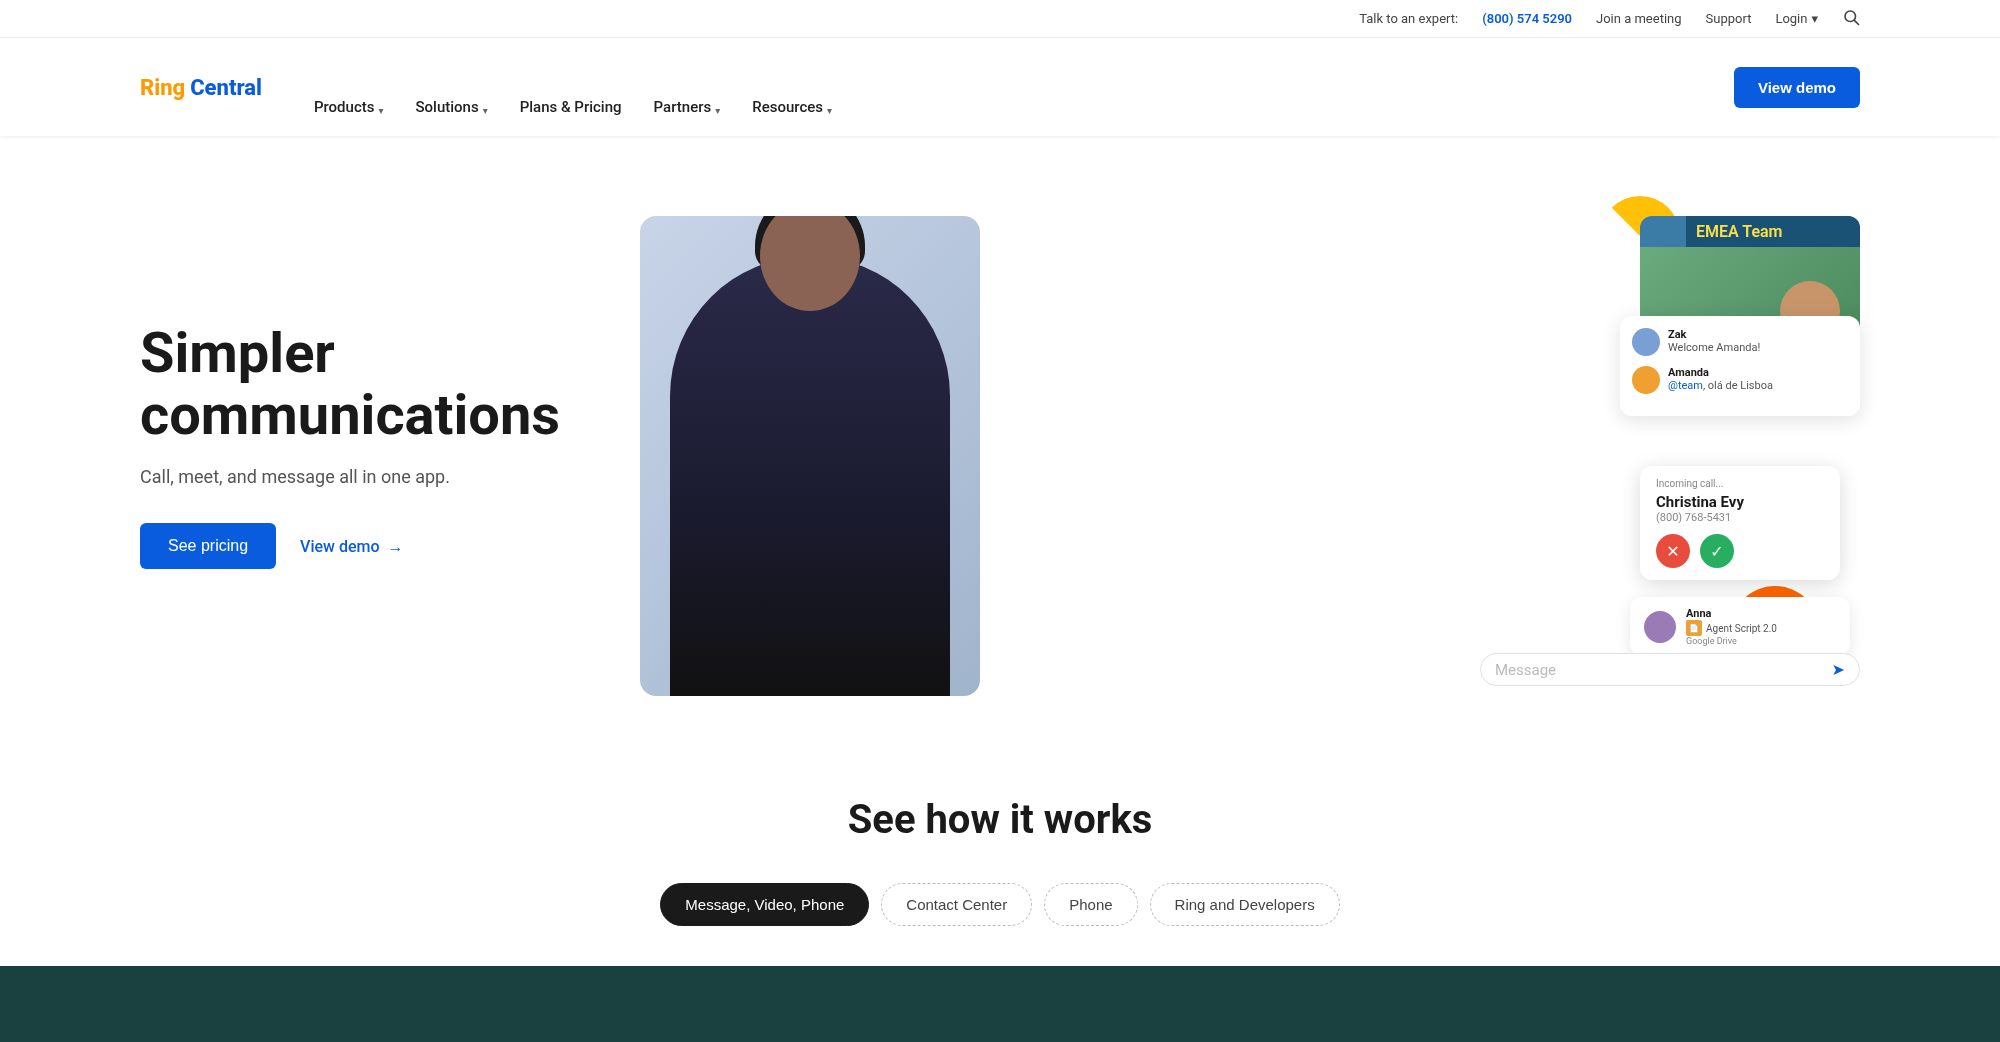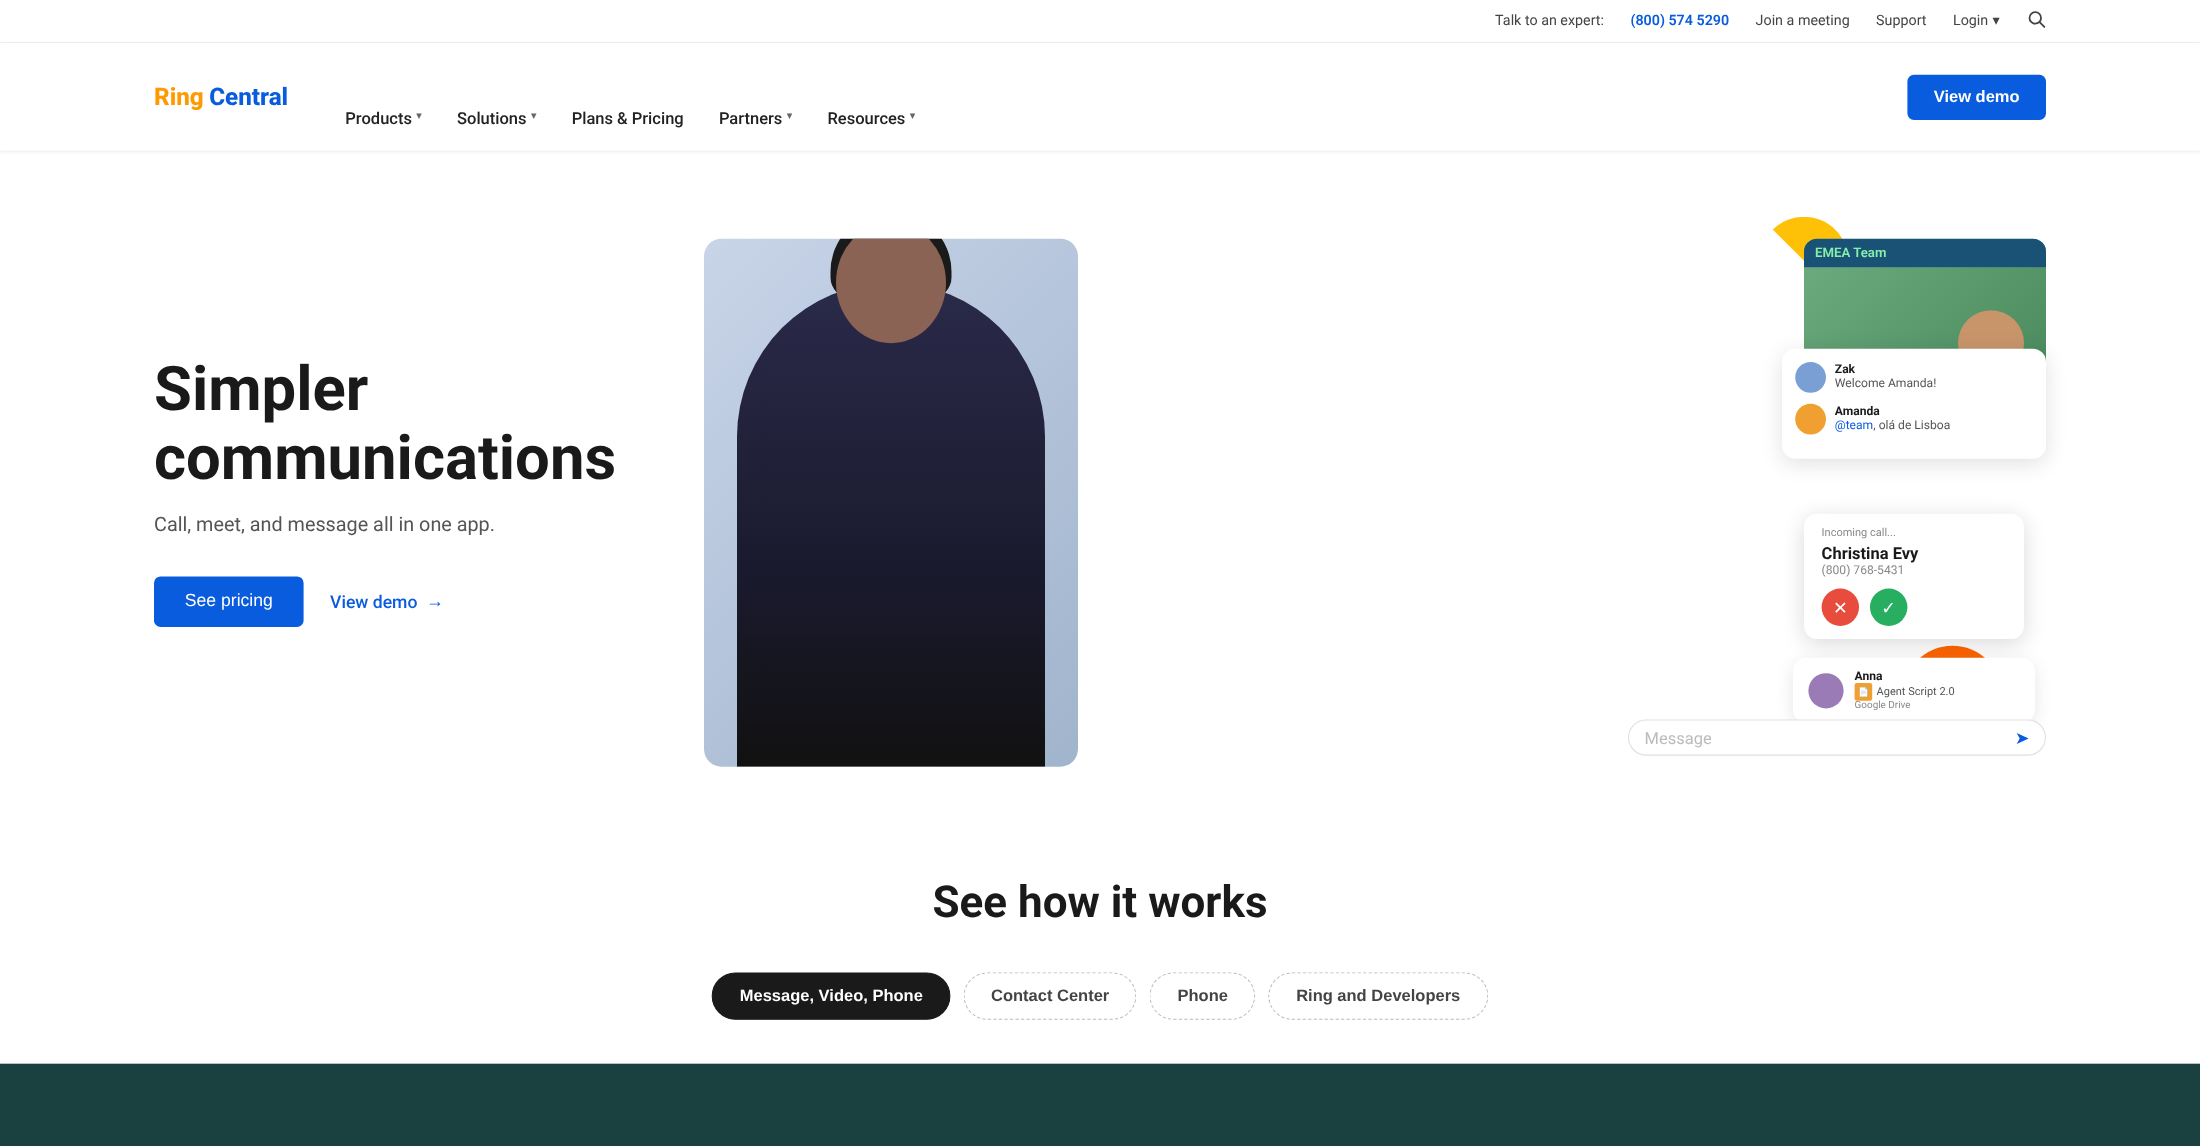--- a/index.html
+++ b/index.html
@@ -31,21 +31,21 @@
       box-shadow: 0 1px 3px rgba(0,0,0,0.08);
       position: sticky;
       top: 0;
       z-index: 100;
     }
     .logo { display: flex; align-items: center; gap: 5px; margin-right: 40px; }
     .logo-ring { color: #f90; font-weight: 800; font-size: 22px; }
     .logo-central { color: #0a5cde; font-weight: 800; font-size: 22px; }
     .nav-links { display: flex; align-items: center; gap: 8px; flex: 1; }
     .nav-item {
-      display: flex; align-items: flex-start; gap: 4px;
+      display: flex; align-items: flex-end; gap: 4px;
       padding: 8px 12px;
       font-size: 15px;
       font-weight: 500;
       color: #222;
       cursor: pointer;
       border-radius: 4px;
       text-decoration: none;
       margin-top: 40px;
     }
     .chevron { font-size: 10px; color: #666; }
@@ -192,24 +192,25 @@
       height: 130px;
       position: absolute;
       top: 0;
       right: 0;
       overflow: hidden;
       display: flex;
       flex-direction: column;
     }
     .video-card-header {
       background: #1a5276;
-      color: #86efac;
-      font-size: 12px;
+      color: #fde047;
+      font-size: 16px;
       font-weight: 600;
       padding: 6px 10px;
+      margin-left: 46px;
     }
     .video-person-2 {
       flex: 1;
       background: linear-gradient(135deg, #6aaa7d 0%, #4a8a5d 100%);
       display: flex;
       align-items: center;
       justify-content: center;
       position: relative;
     }
     .video-face {
@@ -324,21 +325,21 @@
     .tabs-row {
       display: flex;
       justify-content: center;
       gap: 12px;
       margin-bottom: 0;
     }
     .tab-pill {
       padding: 12px 24px;
       border-radius: 40px;
       font-size: 15px;
-      font-weight: 700;
+      font-weight: 400;
       cursor: pointer;
       border: 1.5px solid transparent;
       transition: all 0.2s;
     }
     .tab-pill.active {
       background: #1a1a1a;
       color: #fff;
       border-color: #1a1a1a;
     }
     .tab-pill.inactive {

